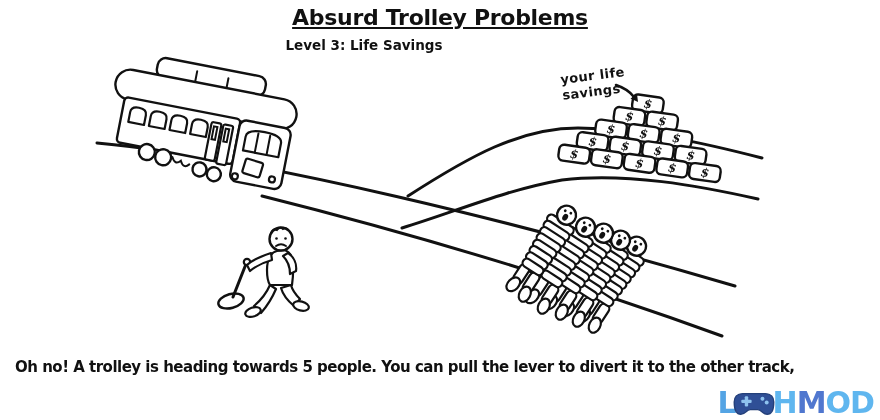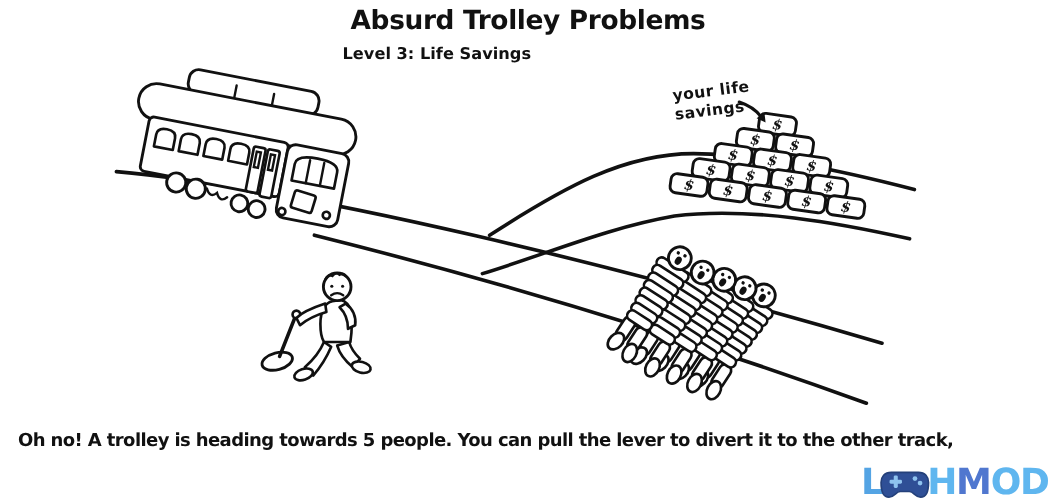--- a/index.html
+++ b/index.html
@@ -1,19 +1,19 @@
 <!DOCTYPE html>
 <html><head>
 <meta charset="utf-8">
 <style>
   html,body{margin:0;padding:0;background:#fff;}
   .stage{position:relative;width:880px;height:420px;background:#ffffff;overflow:hidden;
          font-family:"DejaVu Sans","Liberation Sans",sans-serif;color:#111;}
   .title{position:absolute;top:5px;left:0;width:880px;text-align:center;
-         font-size:22px;font-weight:800;letter-spacing:-0.3px;}
+         font-size:22px;font-weight:800;letter-spacing:-0.3px;text-decoration:underline;}
   .subtitle{position:absolute;top:37px;left:0;width:728px;text-align:center;
          font-size:13.5px;font-weight:600;}
   .art{position:absolute;left:0;top:0;}
   .caption{position:absolute;left:0;top:352px;width:876px;padding-left:15px;
          font-size:15px;line-height:31px;font-weight:700;letter-spacing:-0.5px;white-space:nowrap;}
   
   .ink{fill:#ffffff;stroke:#111111;stroke-width:2.2;stroke-linejoin:round;}
   .ink24{fill:#ffffff;stroke:#111111;stroke-width:2.4;stroke-linejoin:round;}
   .line{fill:none;stroke:#111111;stroke-width:3;stroke-linecap:round;}
   .thin{fill:none;stroke:#111111;stroke-width:2;stroke-linecap:round;}

